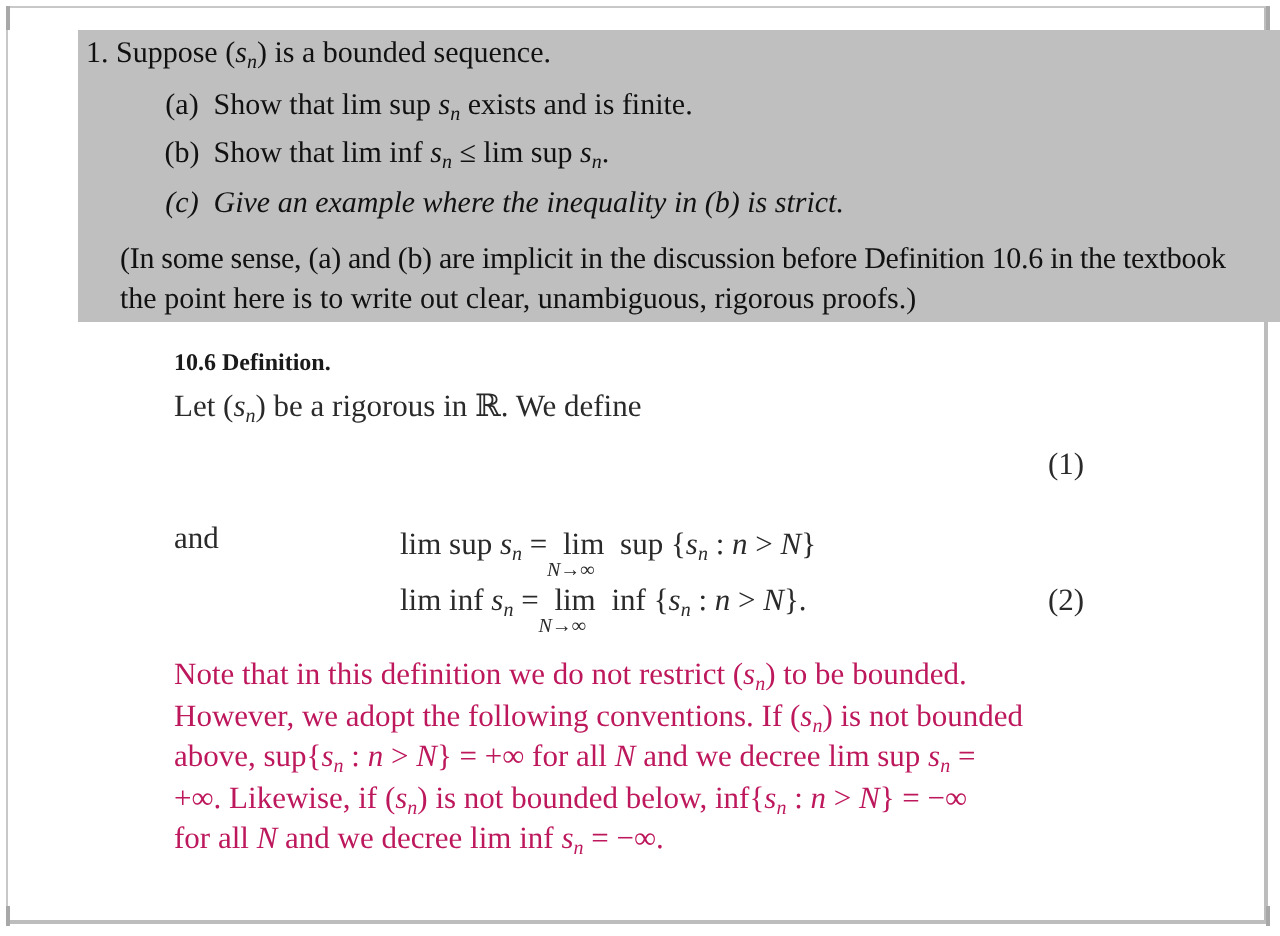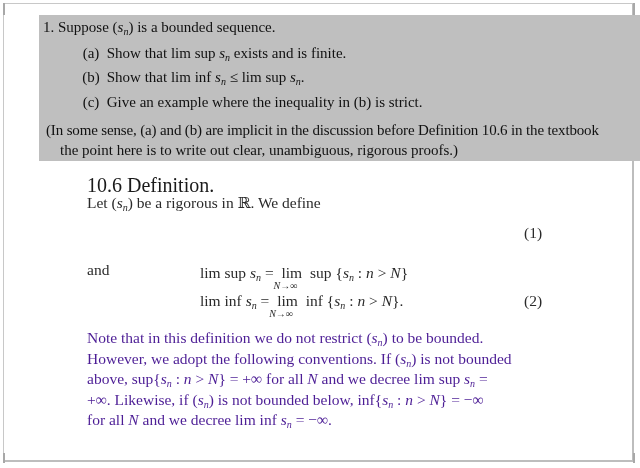--- a/index.html
+++ b/index.html
@@ -75,39 +75,39 @@
     top: 2px;
   }
   .subitem {
     position: absolute;
     left: 40px;
     text-align: center;
   }
   .subitem .tag { display: inline-block; width: 24px; }
   .sub-a { top: 28px; }
   .sub-b { top: 52px; }
-  .sub-c { top: 77px; }
-  .remark-1 { position: absolute; left: 7px; top: 105px; letter-spacing: -0.15px; }
+  .sub-c { top: 77px; font-style: italic; }
+  .remark-1 { position: absolute; left: 21px; top: 105px; letter-spacing: -0.15px; }
   .remark-2 { position: absolute; left: 21px; top: 125px; }
 
   i.m { font-style: italic; }
   sub { font-size: 10px; vertical-align: -3px; line-height: 0; font-style: italic; }
 
   
   .def-area {
     font-family: "Liberation Serif", "DejaVu Serif", serif;
     color: #2a2a2a;
     font-size: 15.5px;
   }
   .def-heading {
     position: absolute;
     left: 87px;
     top: 174px;
-    font-weight: normal;
-    font-size: 20px;
+    font-weight: bold;
+    font-size: 12px;
     color: #1a1a1a;
   }
   .def-intro {
     position: absolute;
     left: 87px;
     top: 194px;
   }
   .eq {
     position: absolute;
     white-space: nowrap;
@@ -140,21 +140,21 @@
     top: 261px;
   }
   .note-para {
     position: absolute;
     left: 87px;
     top: 328px;
     width: 462px;
     font-size: 15.5px;
     line-height: 20.5px;
     text-align: justify;
-    color: #4c1d95;
+    color: #be185d;
   }
   .note-line { display: block; white-space: nowrap; }
 </style>
 </head>
 <body>
 
 <div class="frame"></div>
 <div class="frame-corner-tl"></div>
 <div class="frame-corner-tr"></div>
 <div class="frame-corner-bl"></div>

